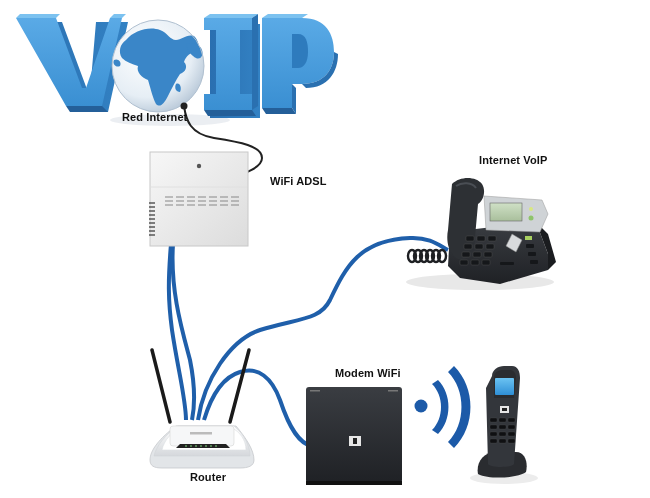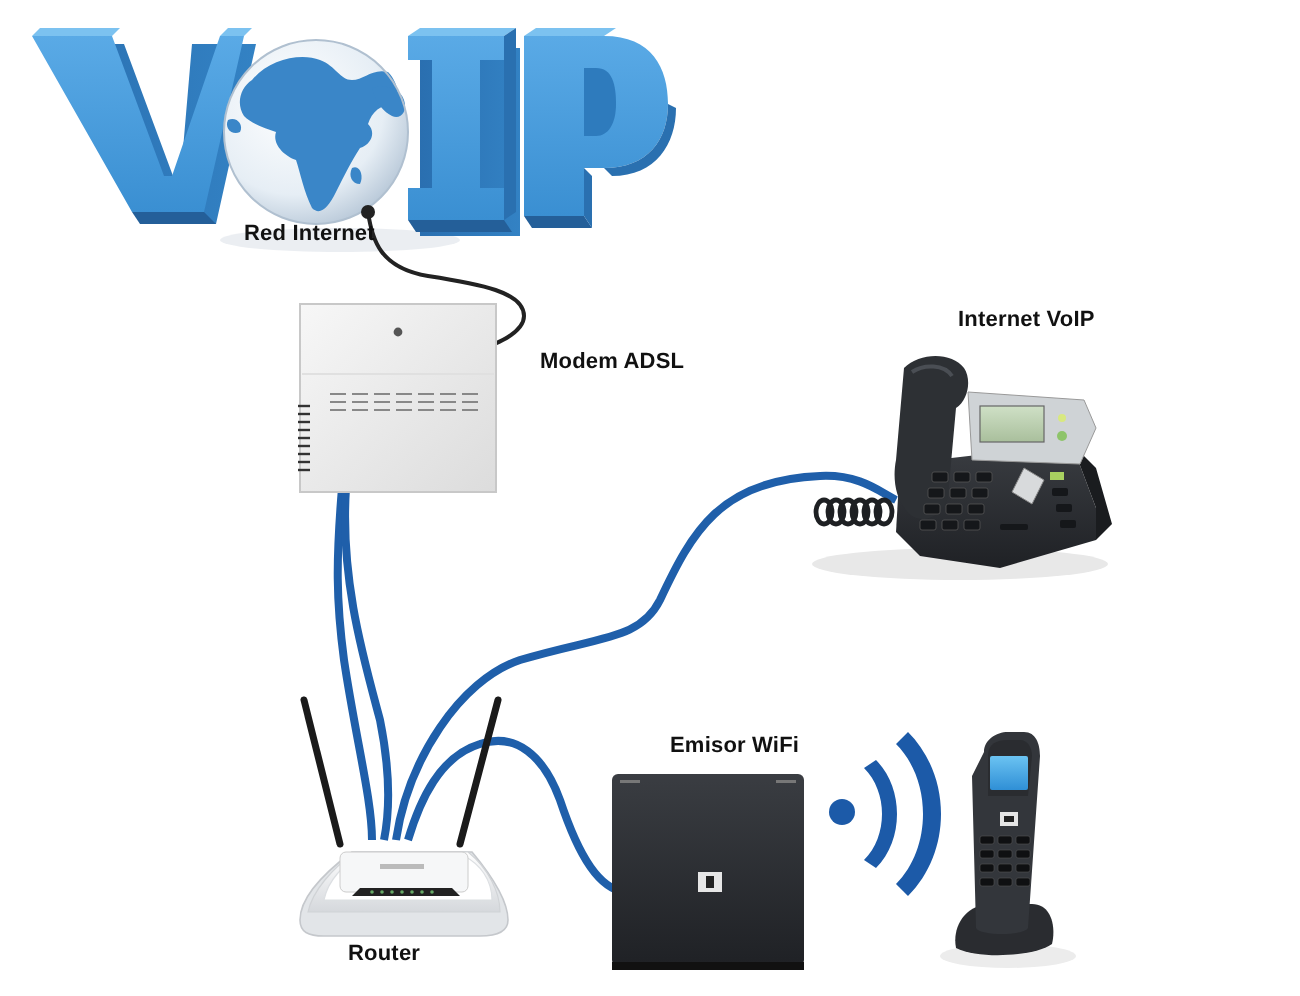--- a/index.html
+++ b/index.html
@@ -244,17 +244,17 @@
           <rect x="499" y="432" width="7" height="4" rx="1"></rect>
           <rect x="508" y="432" width="7" height="4" rx="1"></rect>
         <rect x="490" y="439" width="7" height="4" rx="1"></rect>
           <rect x="499" y="439" width="7" height="4" rx="1"></rect>
           <rect x="508" y="439" width="7" height="4" rx="1"></rect>
       </g>
     </g>
   </svg>
 
   <div class="label" style="left:107px; top:111px;">Red Internet</div>
-  <div class="label" style="left:255px; top:175px;">Modem ADSL</div>
+  <div class="label" style="left:255px; top:175px;">WiFi ADSL</div>
   <div class="label" style="left:464px; top:154px;">Internet VoIP</div>
-  <div class="label" style="left:159px; top:471px;">Router</div>
-  <div class="label" style="left:320px; top:367px;">Emisor WiFi</div>
+  <div class="label" style="left:175px; top:471px;">Router</div>
+  <div class="label" style="left:320px; top:367px;">Modem WiFi</div>
 </div>
 
 </body></html>

